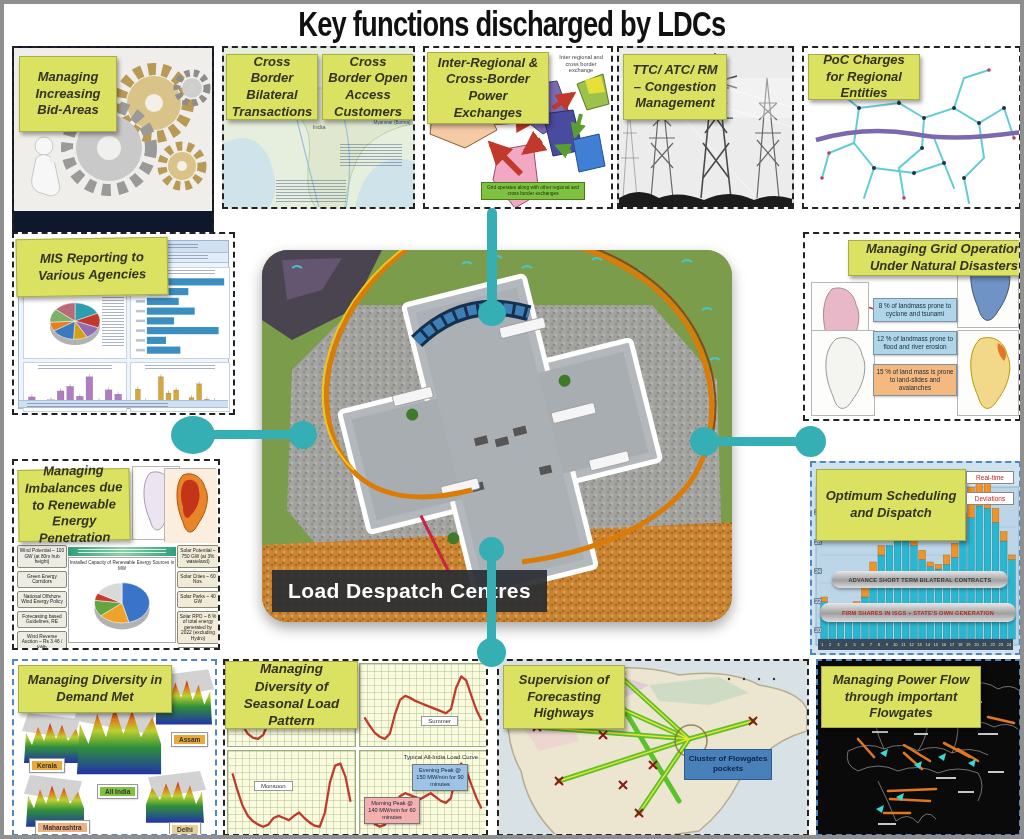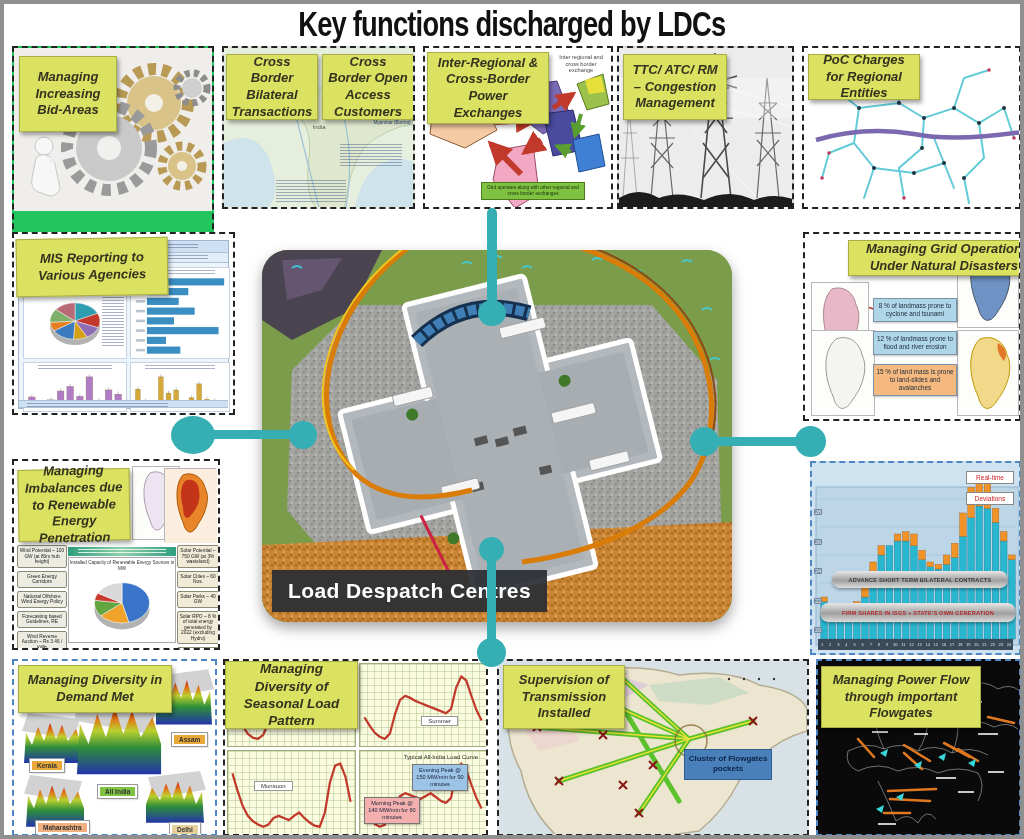--- a/index.html
+++ b/index.html
@@ -123,21 +123,21 @@
         <path d="M0,0 L10,5 L0,10 Z" fill="#c0392b"></path>
       </marker>
       <marker id="arrG" viewBox="0 0 10 10" refX="8" refY="5" markerWidth="4" markerHeight="4" orient="auto">
         <path d="M0,0 L10,5 L0,10 Z" fill="#5a9e2f"></path>
       </marker>
     </defs>
   </svg>
 
   <div class="title"><span>Key functions discharged by LDCs</span></div>
 
-  <div class="panel" style="left:8px;top:42px;width:202px;height:203px;background:#22c55e;">
+  <div class="panel" style="left:8px;top:42px;width:202px;height:203px;background:#0f172a;">
     <svg viewBox="0 0 202 163" width="202" height="163">
       <rect width="202" height="163" fill="#efeeeb"></rect>
       <circle cx="140" cy="55" r="34" fill="none" stroke="#b99a55" stroke-width="12" stroke-dasharray="8 6"></circle>
       <circle cx="140" cy="55" r="27" fill="#d9c389"></circle>
         <circle cx="140" cy="55" r="9" fill="#f3f0e8"></circle>
       <circle cx="95" cy="100" r="42" fill="none" stroke="#9a9a9a" stroke-width="12" stroke-dasharray="9 7"></circle>
       <circle cx="95" cy="100" r="33" fill="#c9c9c9"></circle>
         <circle cx="95" cy="100" r="12" fill="#f0f0ee"></circle>
       <circle cx="168" cy="118" r="20" fill="none" stroke="#b99a55" stroke-width="9" stroke-dasharray="6 5"></circle>
       <circle cx="168" cy="118" r="14" fill="#d9c389"></circle>
@@ -557,20 +557,23 @@
         <div class="xtick">20</div>
         <div class="xtick">21</div>
         <div class="xtick">22</div>
         <div class="xtick">23</div>
         <div class="xtick">24</div>
       </div>
     <div id="opt-legend">
       <div class="opt-leg">Real-time</div>
       <div class="opt-leg">Deviations</div>
     </div>
+    <div class="ylabel" style="left:4px;top:6px;width:150px;height:72px;">
+        <span>Optimum Scheduling and Dispatch</span>
+      </div>
   </div>
 
   <div id="center-img">
     <svg viewBox="0 0 470 372" width="470" height="372">
       <rect width="470" height="372" fill="#7b9c4a"></rect>
       <path d="M0,0 L120,0 L90,60 L30,90 L0,70 Z" fill="#4a4350"></path>
       <path d="M20,10 L80,8 L60,40 L25,50 Z" fill="#6a5a78" opacity=".8"></path>
       <g stroke="#43cbd8" stroke-width="2" fill="none" opacity=".9">
         <path d="M200,14 q5,-4 10,0"></path>
           <path d="M230,8 q5,-4 10,0"></path>
@@ -747,21 +750,21 @@
       <circle cx="192" cy="80" r="16" fill="none" stroke="#8a6a3a" stroke-width="1.5" opacity=".8"></circle>
       <g fill="#333">
           <circle cx="230" cy="18" r="1.2"></circle>
           <circle cx="245" cy="18" r="1.2"></circle>
           <circle cx="260" cy="18" r="1.2"></circle>
           <circle cx="275" cy="18" r="1.2"></circle>
         </g>
     </svg>
     <div id="gen-callout">Cluster of Flowgates pockets</div>
     <div class="ylabel" style="left:4px;top:4px;width:122px;height:64px;">
-        <span>Supervision of Transmission Installed</span>
+        <span>Supervision of Forecasting Highways</span>
       </div>
   </div>
 
   <div class="panel bluebrd" style="left:812px;top:655px;width:205px;height:177px;background:#0a0a0a;">
     <svg viewBox="0 0 205 177" width="205" height="177" style="position:absolute;inset:0">
       <rect width="205" height="177" fill="#0a0a0a"></rect>
       <g stroke="#cfcfcf" stroke-width=".7" fill="none" opacity=".75">
         <path d="M20,60 Q40,48 56,58 Q70,50 82,60 Q96,52 110,62 Q126,54 140,64 Q158,56 176,66 Q190,60 200,68"></path>
         <path d="M30,90 Q50,80 66,88 Q84,80 100,90 Q118,82 134,92 Q152,84 170,94"></path>
         <path d="M56,58 Q60,76 66,88 M110,62 Q108,78 100,90 M140,64 Q140,80 134,92"></path>

